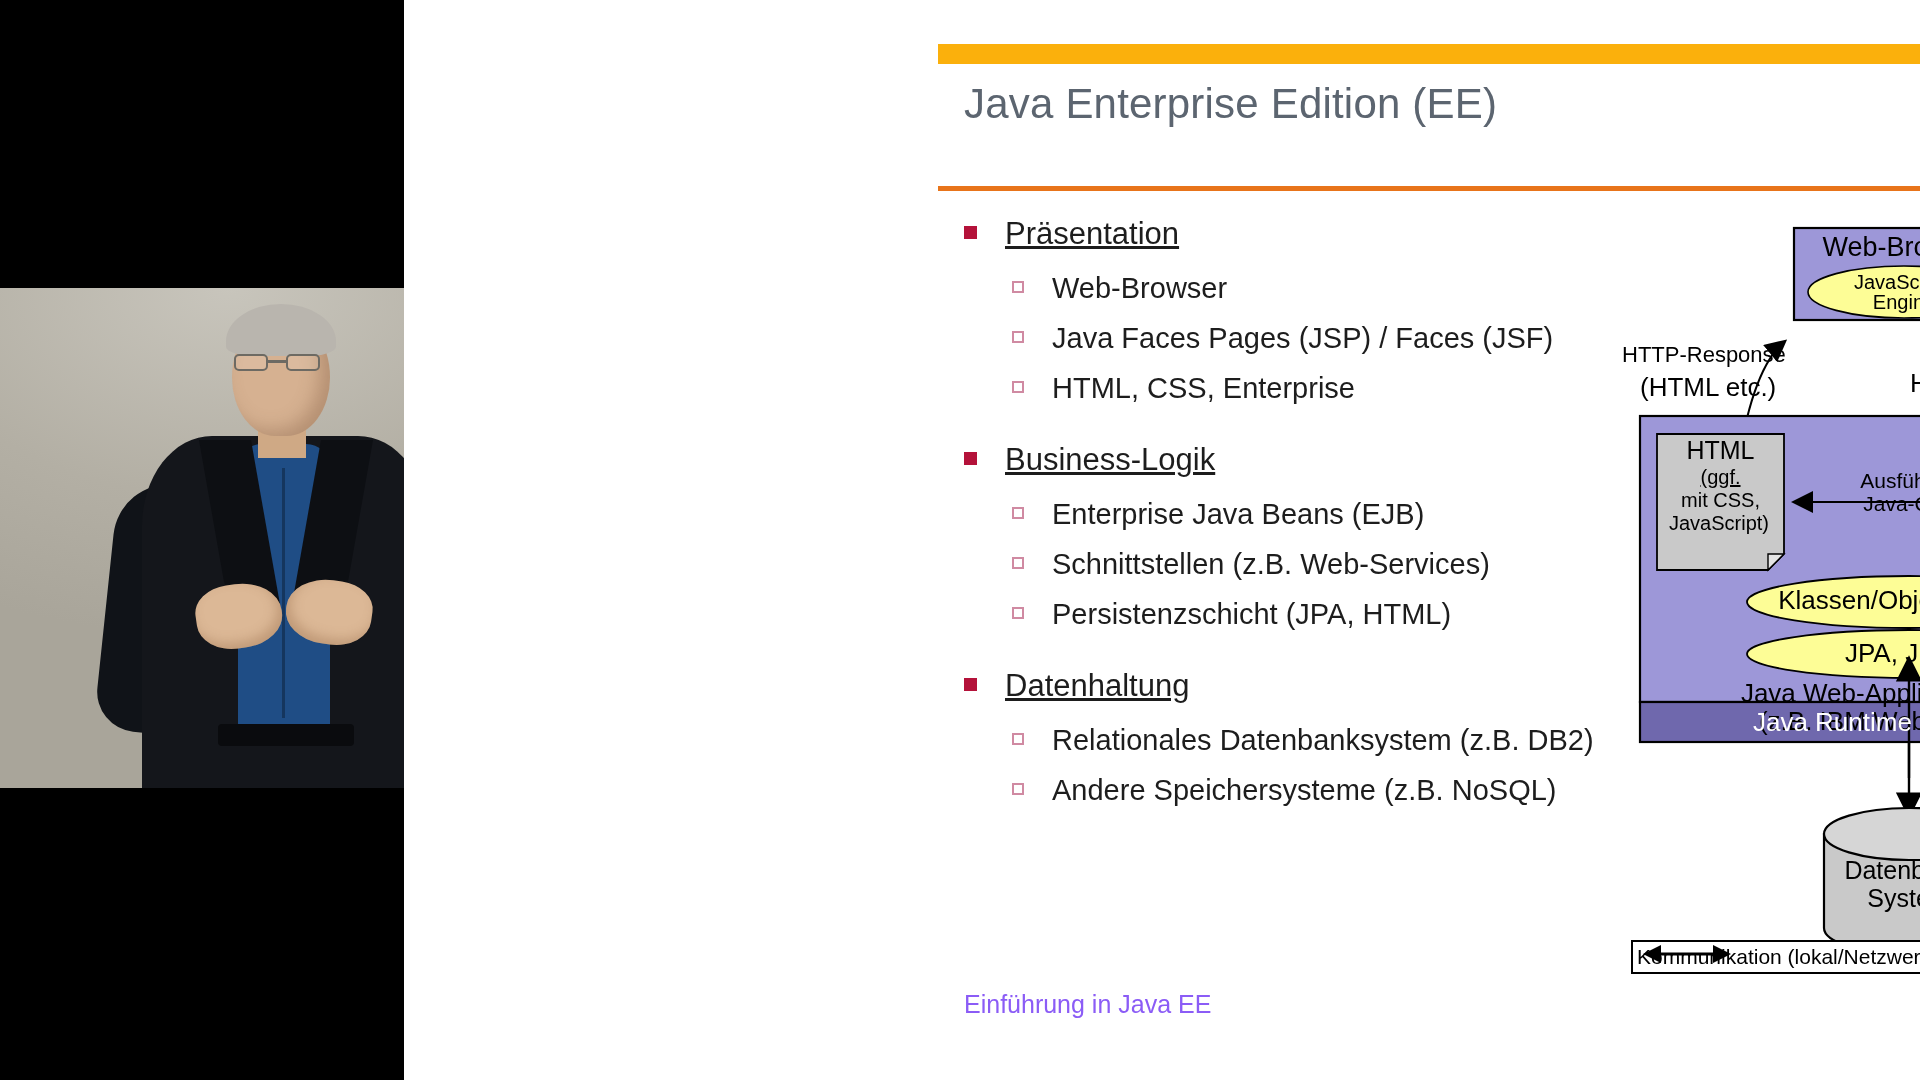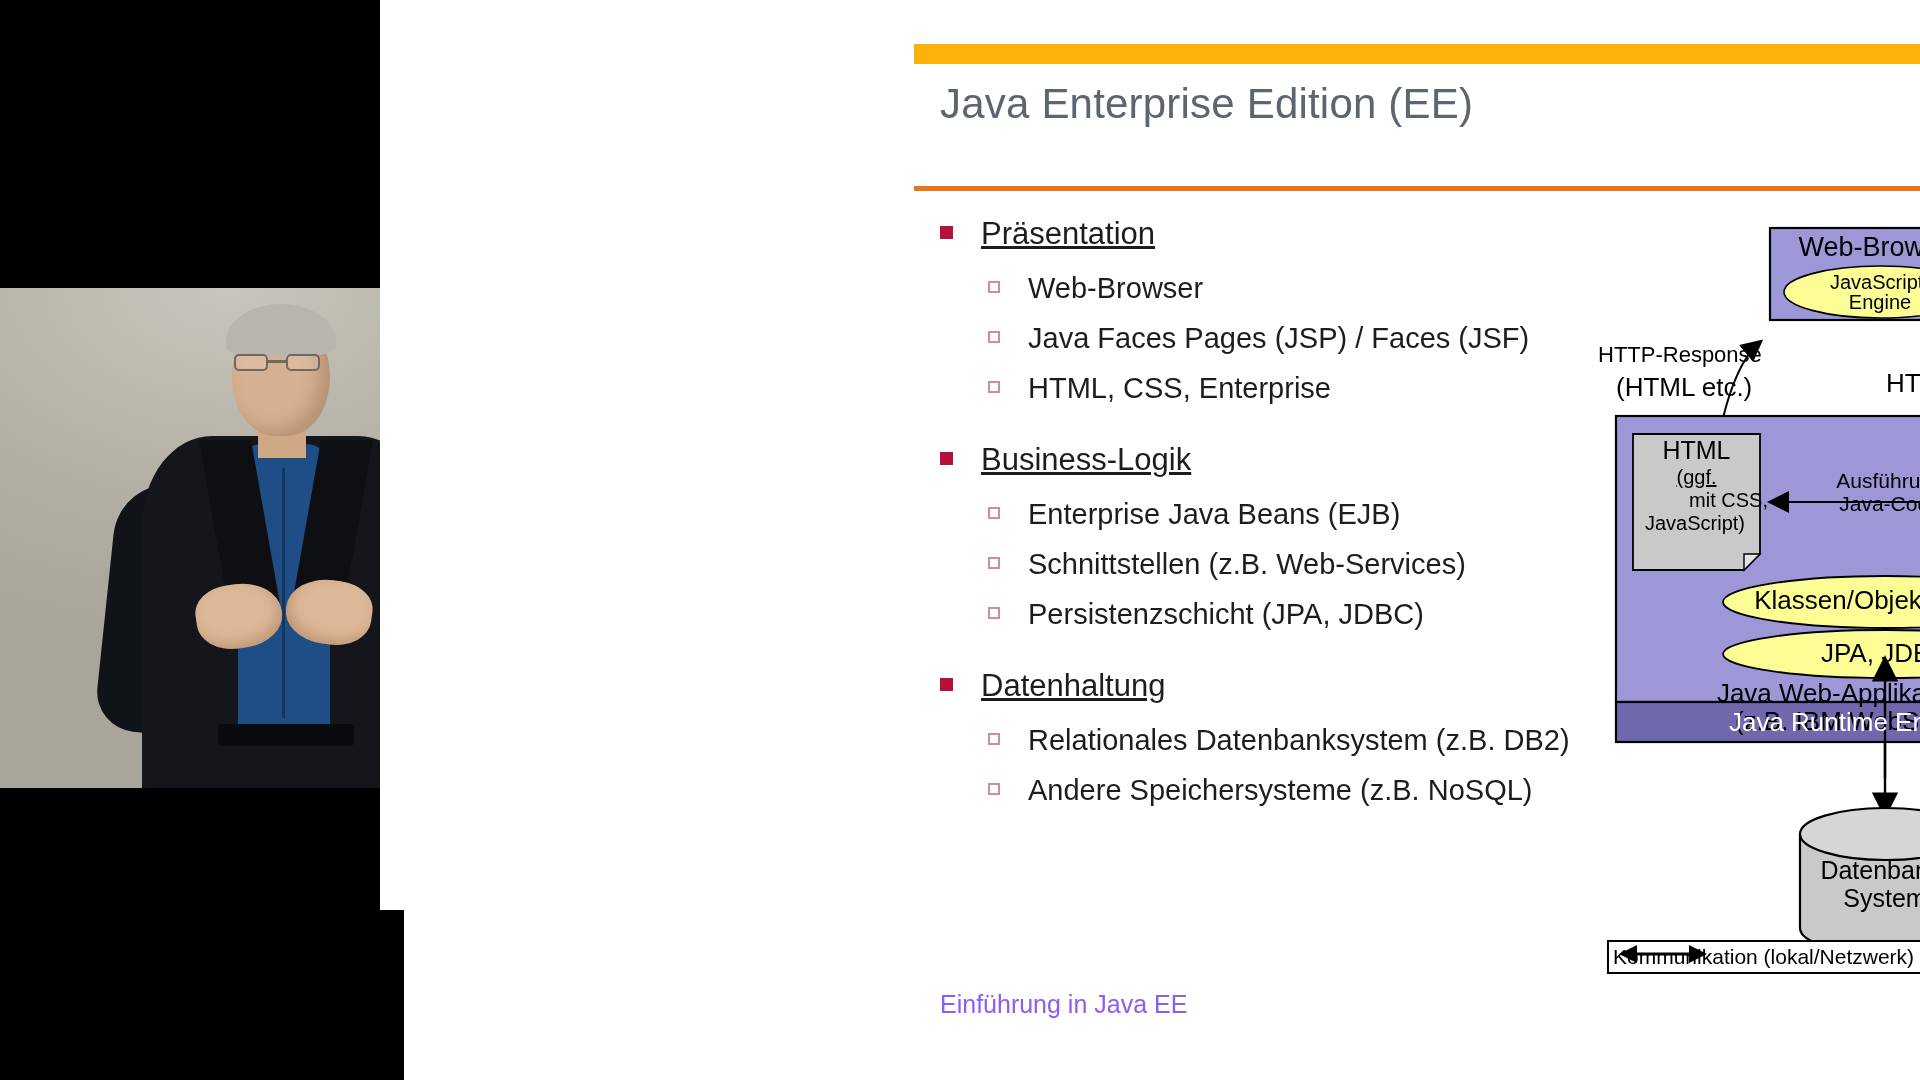--- a/index.html
+++ b/index.html
@@ -76,21 +76,21 @@
     background:#dcb896; border-radius:50% 40% 44% 46%; transform:rotate(8deg);
     box-shadow: inset 4px -6px 12px rgba(140,96,64,.35);
   }
   .sp-belt { position:absolute; left:218px; top:436px; width:136px; height:22px; background:#0a0b0e; border-radius:4px; }
   .sp-cable {
     position:absolute; left:392px; top:338px; width:44px; height:150px;
     border-right:3px solid #5d5a54; border-radius:0 60% 0 0;
   }
 
   
-  .slide { position:absolute; left:380px; top:0; width:1516px; height:910px; background:#fff; }
+  .slide { position:absolute; left:404px; top:0; width:1516px; height:910px; background:#fff; }
 
   .top-bar { position:absolute; left:534px; top:44px; width:1037px; height:20px; background:#fbb00c; }
   .title {
     position:absolute; left:560px; top:80px; width:1000px;
     font-size:42px; color:#5c6570; letter-spacing:.2px; white-space:nowrap;
   }
   .rule { position:absolute; left:534px; top:186px; width:1037px; height:5px; background:#e8741a; }
 
   
   .content { position:absolute; left:560px; top:215px; width:730px; }
@@ -174,21 +174,21 @@
         <div class="lvl2">
           <span class="b2"></span>
           <span class="t2">Enterprise Java Beans (EJB)</span>
         </div>
         <div class="lvl2">
           <span class="b2"></span>
           <span class="t2">Schnittstellen (z.B. Web-Services)</span>
         </div>
         <div class="lvl2">
           <span class="b2"></span>
-          <span class="t2">Persistenzschicht (JPA, JDBC)</span>
+          <span class="t2">Persistenzschicht (JPA, HTML)</span>
         </div>
       </div>
 
       <div class="group">
         <div class="lvl1">
           <span class="b1"></span>
           <span class="t1">Datenhaltung</span>
         </div>
         <div class="lvl2">
           <span class="b2"></span>
@@ -252,21 +252,21 @@
       <div class="dg-label" style="left:162px; top:12px; width:220px; font-size:27px;">Web-Browser</div>
       <div class="dg-label" style="left:176px; top:50px; width:192px; font-size:20px;">JavaScript-</div>
       <div class="dg-label" style="left:176px; top:70px; width:192px; font-size:20px;">Engine</div>
 
       <div class="dg-label" style="left:-10px; top:122px; width:240px; font-size:22px; text-align:left;">HTTP-Response</div>
       <div class="dg-label" style="left:8px; top:152px; width:220px; font-size:26px; text-align:left;">(HTML etc.)</div>
       <div class="dg-label" style="left:278px; top:148px; width:230px; font-size:26px; text-align:left;">HTTP-Request</div>
 
       <div class="dg-label" style="left:25px; top:216px; width:127px; font-size:25px;">HTML</div>
       <div class="dg-label" style="left:25px; top:245px; width:127px; font-size:20px;text-decoration:underline;">(ggf.</div>
-      <div class="dg-label" style="left:25px; top:268px; width:127px; font-size:20px;margin-left:32px;">mit CSS,</div>
+      <div class="dg-label" style="left:25px; top:268px; width:127px; font-size:20px;">mit CSS,</div>
       <div class="dg-label" style="left:22px; top:291px; width:130px; font-size:20px;">JavaScript)</div>
 
       <div class="dg-label" style="left:182px; top:248px; width:200px; font-size:21px;">Ausführung</div>
       <div class="dg-label" style="left:182px; top:271px; width:200px; font-size:21px;">Java-Code</div>
 
       <div class="dg-label" style="left:115px; top:365px; width:324px; font-size:26px;">Klassen/Objekte (EJB)</div>
       <div class="dg-label" style="left:115px; top:418px; width:324px; font-size:26px;">JPA, JDBC</div>
 
       <div class="dg-label" style="left:18px; top:458px; width:518px; font-size:26px;">Java Web-Applikationsserver</div>
       <div class="dg-label" style="left:18px; top:486px; width:518px; font-size:26px;">(z.B. IBM WebSphere AS)</div>

